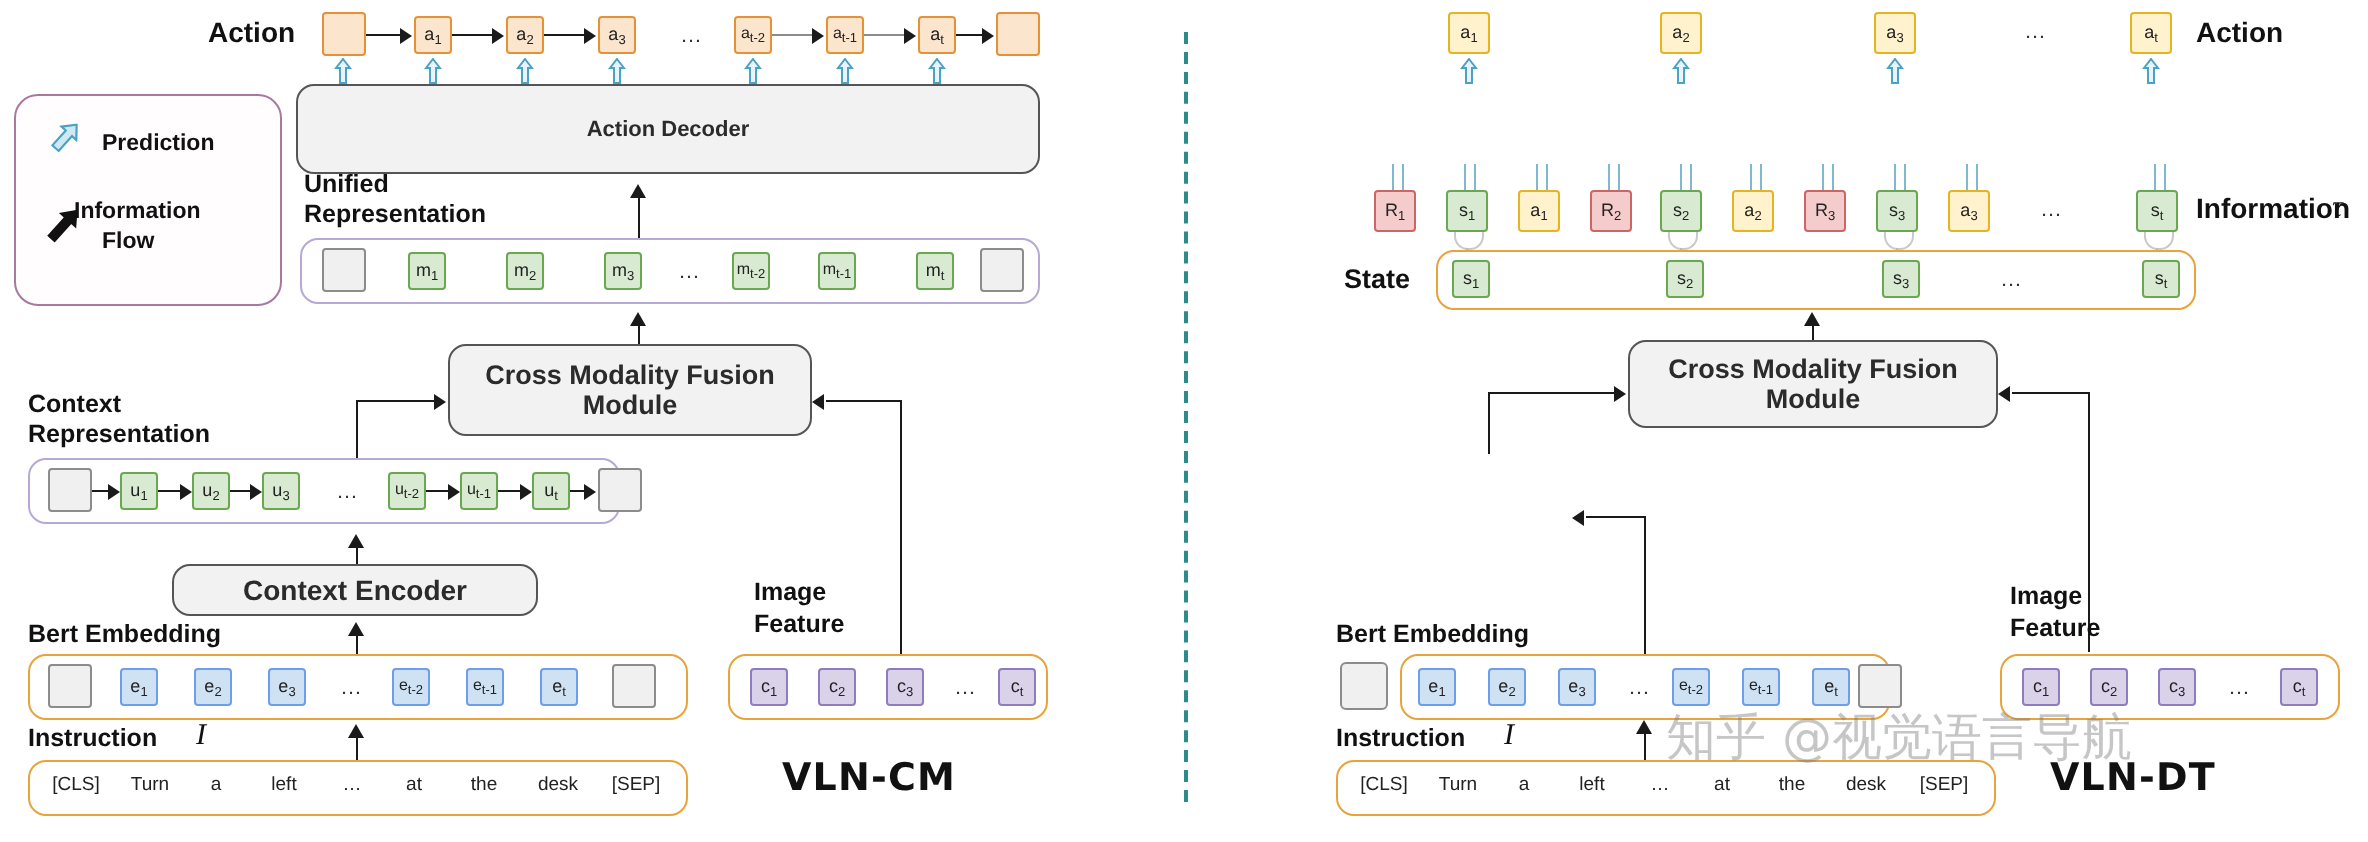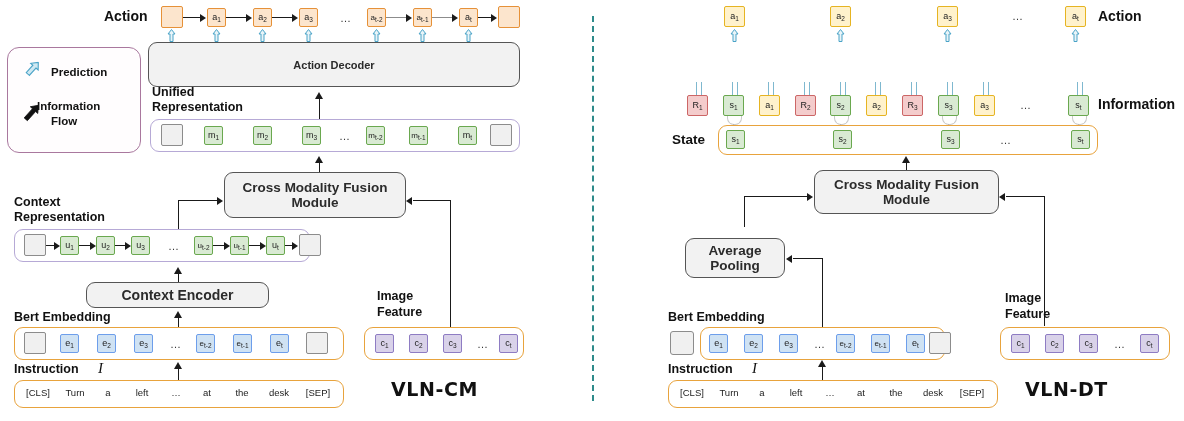--- a/index.html
+++ b/index.html
@@ -450,24 +450,20 @@
   </div>
 
   <div class="ln ln-v abs" style="left:744px;top:196px;height:31px;"></div>
   <div class="ln ln-h abs" style="left:744px;top:196px;width:63px;"></div>
   <div class="ar-r" style="left:807px;top:192.5px;"></div>
 
   <div class="ln ln-v abs" style="left:1044px;top:196px;height:130px;"></div>
   <div class="ln ln-h abs" style="left:1006px;top:196px;width:38px;"></div>
   <div class="ar-l" style="left:999px;top:192.5px;"></div>
 
-  <div class="module" style="left:685px;top:238px;width:100px;height:40px;font-size:13.5px;flex-direction:column;">
-    <span>Average</span>
-    <span>Pooling</span>
-  </div>
 
   <div class="ln ln-v abs" style="left:822px;top:258px;height:72px;"></div>
   <div class="ln ln-h abs" style="left:793px;top:258px;width:29px;"></div>
   <div class="ar-l" style="left:786px;top:254.5px;"></div>
 
   <div class="lbl" style="left:668px;top:310px;font-size:12.5px;">Bert Embedding</div>
 
   <div class="chip chip-grey" style="left:670px;top:331px;width:24px;height:24px;border-radius:3px;"></div>
 
   <div class="band band-orange" style="left:700px;top:327px;width:245px;height:33px;"></div>
@@ -522,14 +518,15 @@
   <div class="chip chip-purple" style="left:1079px;top:334px;width:19px;height:19px;">
       <span>c<sub>3</sub></span>
     </div>
   <div class="lbl-plain" style="left:1114px;top:338px;font-size:11px;color:#333;">…</div>
   <div class="chip chip-purple" style="left:1140px;top:334px;width:19px;height:19px;">
       <span>c<sub>t</sub></span>
     </div>
 
   <div class="handname" style="left:1025px;top:378px;">VLN-DT</div>
 
+  <div class="watermark" style="left:833px;top:352px;">知乎 @视觉语言导航</div>
 
 </div>
 
 </body></html>

